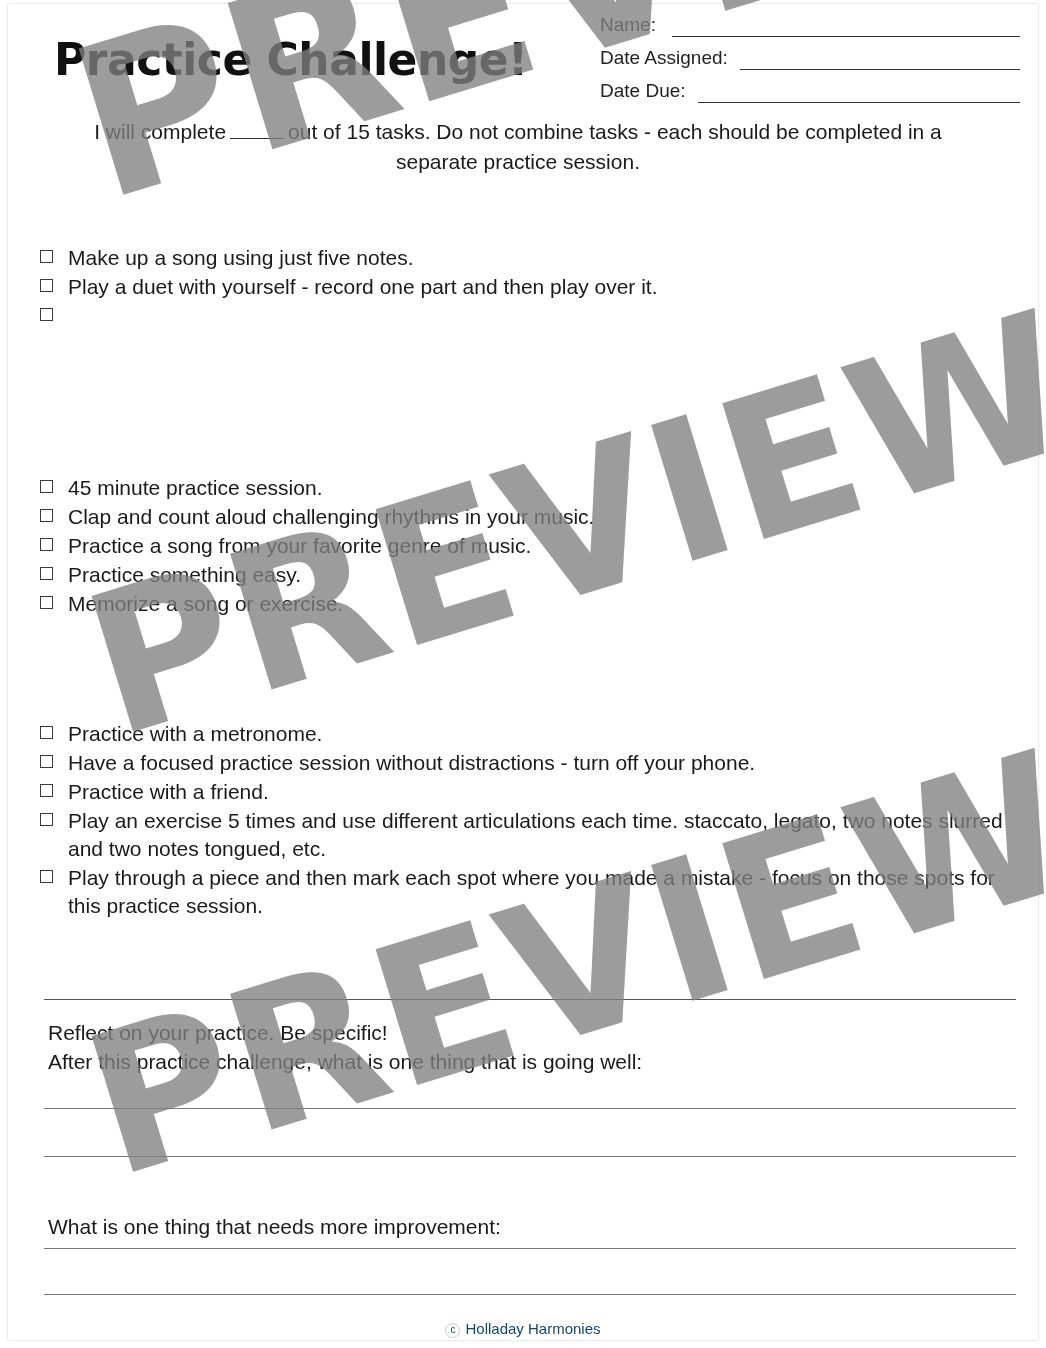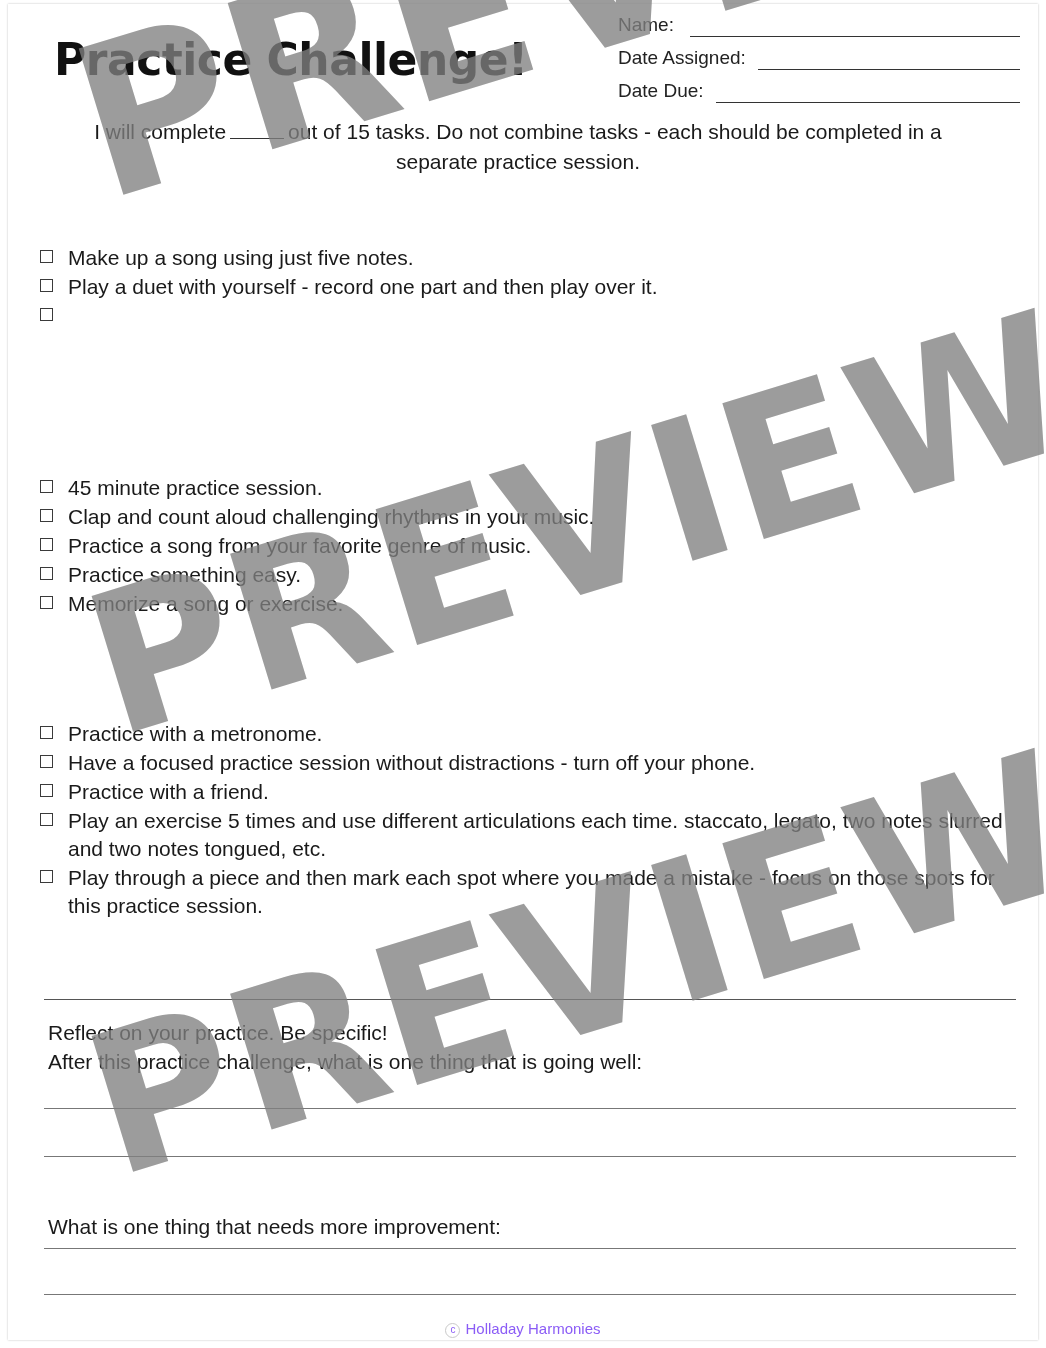--- a/index.html
+++ b/index.html
@@ -44,21 +44,20 @@
     right: 18px;
     top: 8px;
     width: 420px;
   }
   .field-row {
     position: relative;
     height: 33px;
     font-size: 19px;
     color: #222;
     font-family: "Liberation Sans", sans-serif;
-    margin-left: 18px;
   }
   .field-label {
     position: absolute;
     left: 0;
     top: 2px;
     white-space: nowrap;
   }
   .field-line {
     position: absolute;
     left: 0;
@@ -151,21 +150,21 @@
   .wline.l3 { top: 1244px; }
   .wline.l4 { top: 1290px; }
 
   .footer {
     position: absolute;
     left: 0;
     right: 0;
     top: 1316px;
     text-align: center;
     font-size: 15px;
-    color: #8b5cf6;
+    color: #0c4a6e;
     font-family: "Liberation Sans", sans-serif;
   }
   .footer .c {
     display: inline-block;
     border: 1.2px solid #c9c9c9;
     border-radius: 50%;
     width: 13px;
     height: 13px;
     line-height: 12px;
     font-size: 10px;

